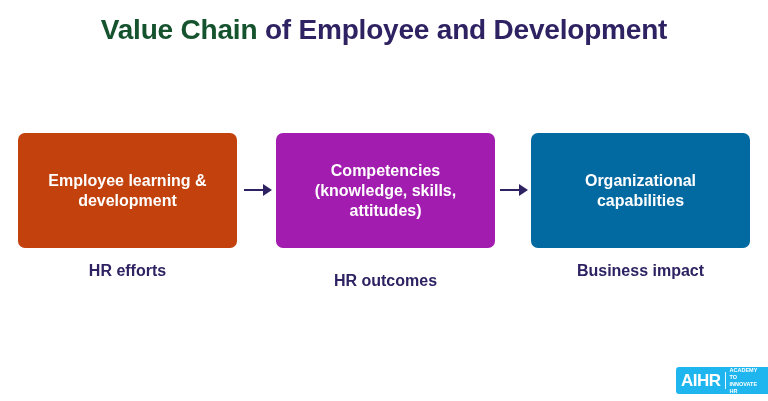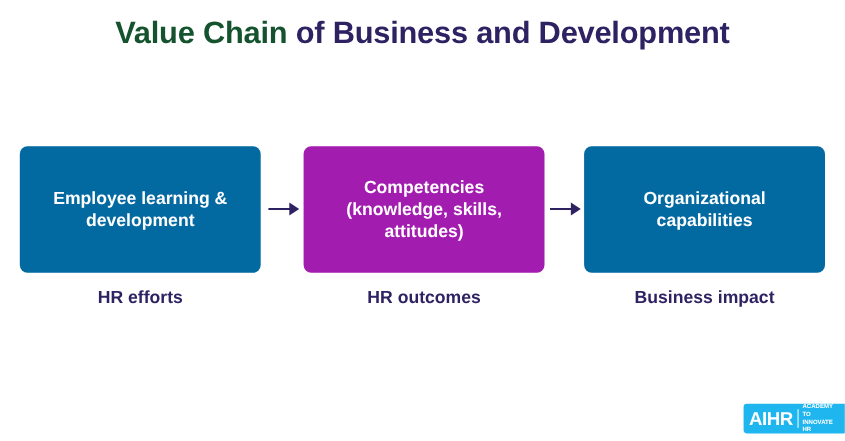--- a/index.html
+++ b/index.html
@@ -31,40 +31,40 @@
       color: #fff;
     }
     .logo .mark { font-size: 17px; font-weight: 700; letter-spacing: -0.5px; }
     .logo .sep { width: 1px; height: 17px; background: #fff; margin: 0 4px; opacity: 0.9; }
     .logo .sub { font-size: 5.5px; font-weight: 700; line-height: 7px; white-space: pre-line; }
   </style>
 </head>
 <body>
 
 <div class="title">
-  <span class="accent">Value Chain</span><span> of Business and Development</span>
+  <span class="accent">Value Chain</span><span> of Employee and Development</span>
 </div>
 
-<div class="box" style="left:18px; background:#0369a1;">
+<div class="box" style="left:18px; background:#c2410c;">
   <div>Employee learning &amp;
 development</div>
 </div>
 <div class="caption" style="left:18px;">HR efforts</div>
 
 <svg class="arrow" style="left:243px;" viewBox="0 0 30 14">
   <line x1="1" y1="7" x2="22" y2="7" stroke="#2e2262" stroke-width="2"></line>
   <polygon points="20,1 29,7 20,13" fill="#2e2262"></polygon>
 </svg>
 
 <div class="box" style="left:276px; background:#a21caf;">
   <div>Competencies
 (knowledge, skills,
 attitudes)</div>
 </div>
-<div class="caption" style="left:276px;">HR outcomes</div>
+<div class="caption" style="left:276px;margin-top:10px;">HR outcomes</div>
 
 <svg class="arrow" style="left:499px;" viewBox="0 0 30 14">
   <line x1="1" y1="7" x2="22" y2="7" stroke="#2e2262" stroke-width="2"></line>
   <polygon points="20,1 29,7 20,13" fill="#2e2262"></polygon>
 </svg>
 
 <div class="box" style="left:531px; background:#0369a1;">
   <div>Organizational
 capabilities</div>
 </div>

